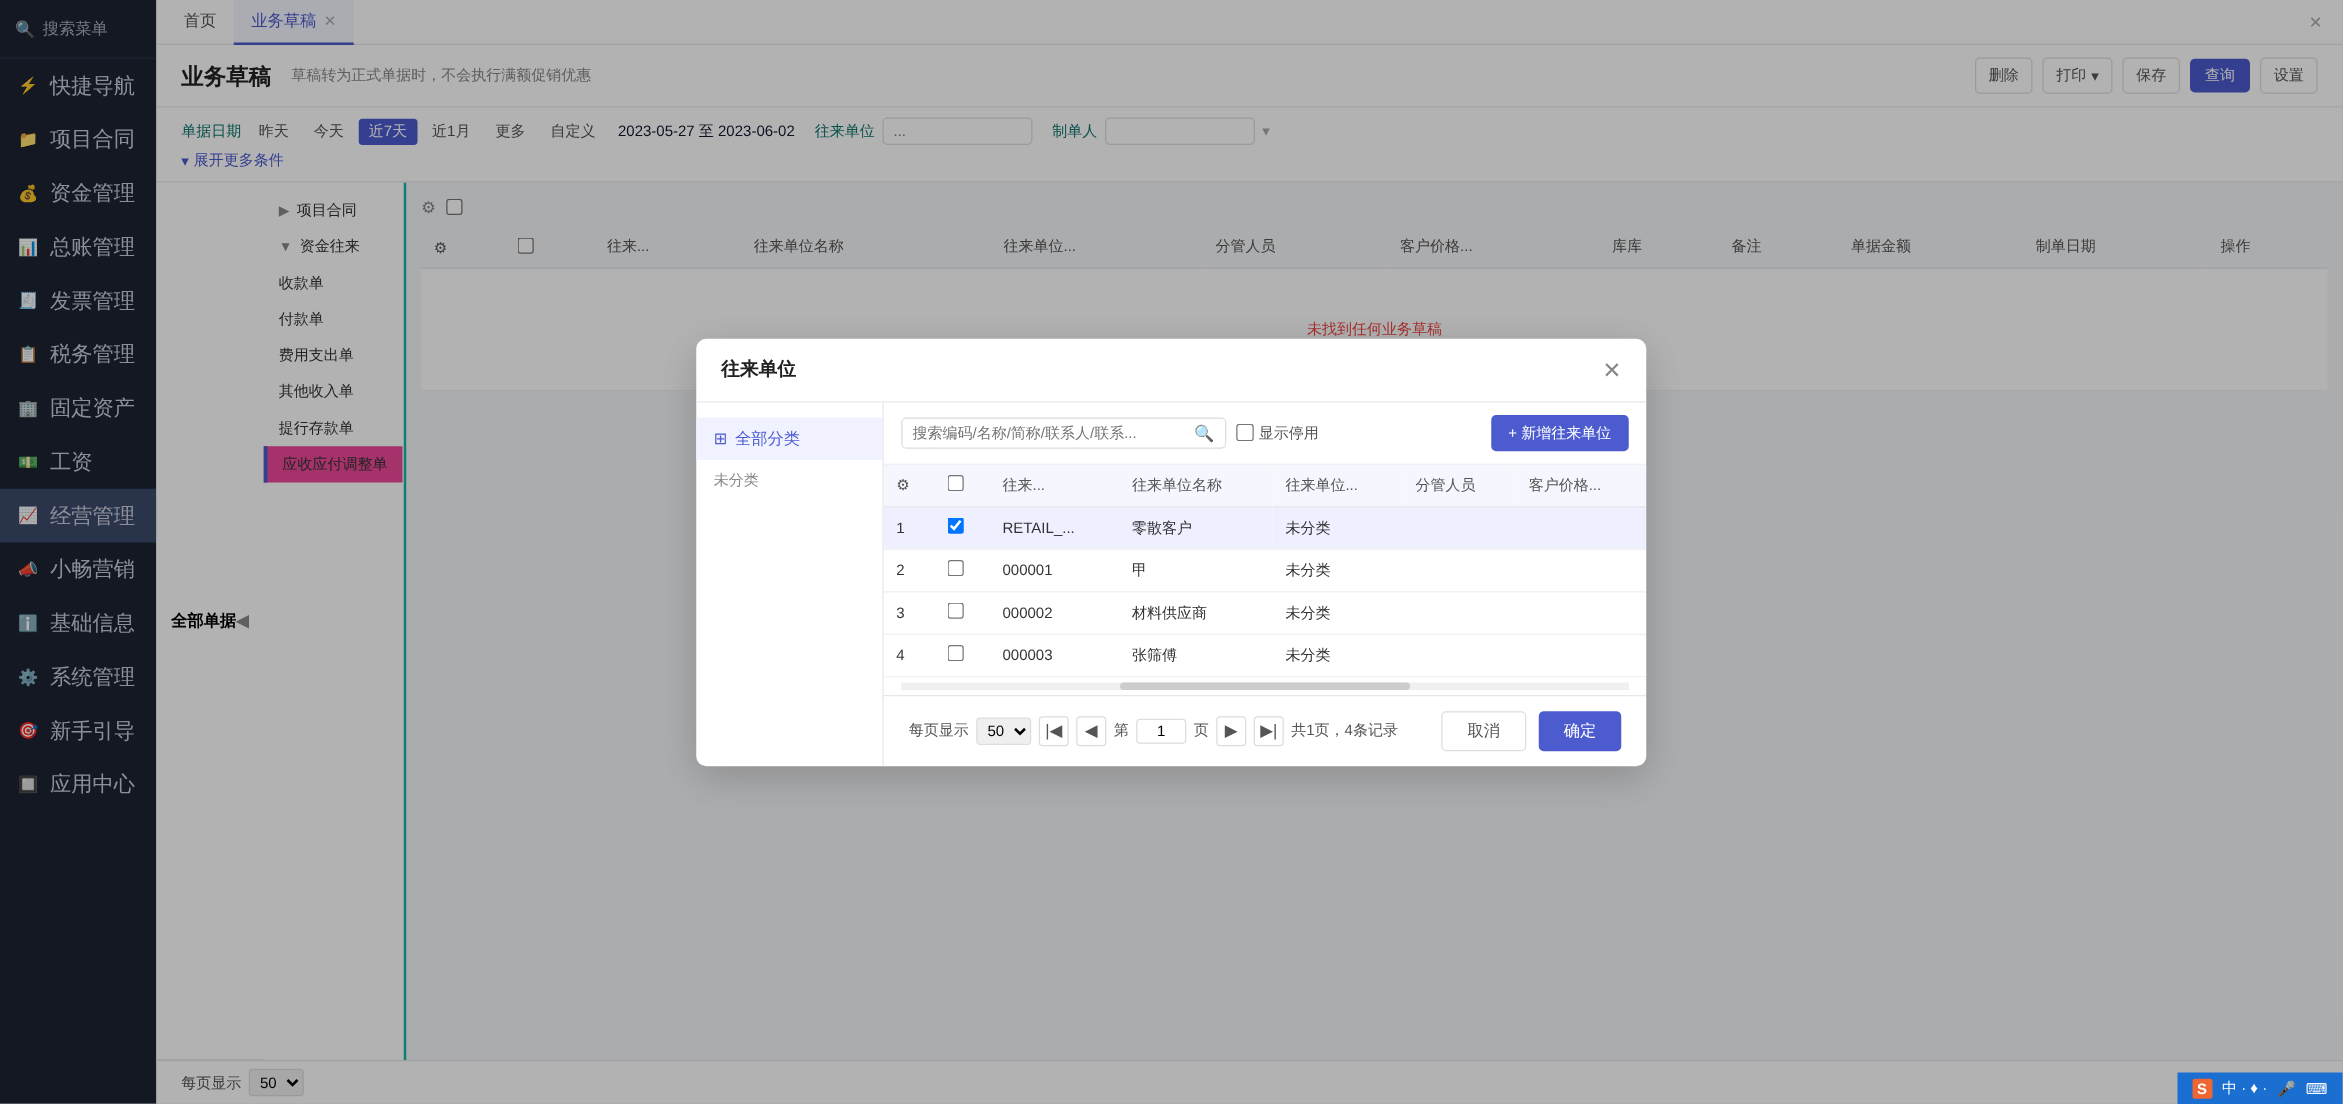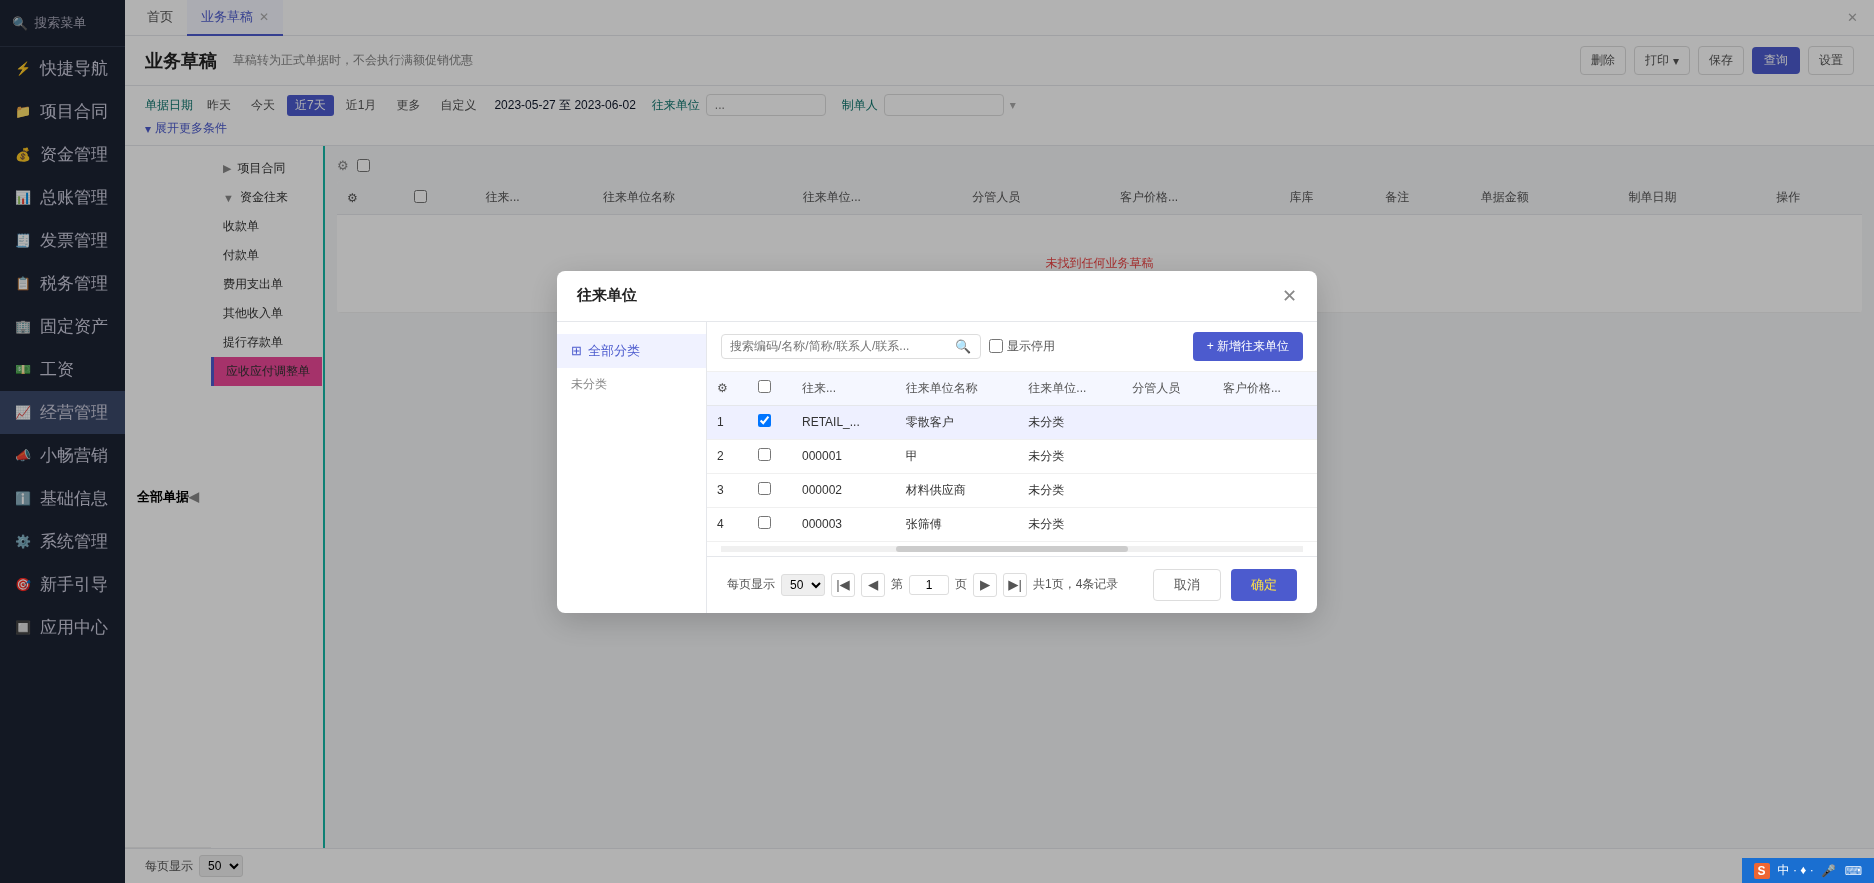--- a/index.html
+++ b/index.html
@@ -96,21 +96,21 @@
     .modal-table td { padding: 8px 10px; border-bottom: 1px solid #f0f0f0; color: #333; }
     .modal-table tr.selected td { background: #eef0ff; }
     .modal-footer { padding: 12px 20px; border-top: 1px solid #e5e7eb; display: flex; align-items: center; justify-content: space-between; }
     .pagination { display: flex; align-items: center; gap: 6px; font-size: 12px; color: #555; }
     .page-input { width: 40px; border: 1px solid #ddd; border-radius: 3px; padding: 2px 4px; text-align: center; font-size: 12px; }
     .page-btn { width: 24px; height: 24px; border: 1px solid #ddd; border-radius: 3px; background: #fff; cursor: pointer; display: flex; align-items: center; justify-content: center; color: #555; }
     .page-btn:disabled { color: #ccc; cursor: not-allowed; }
     .page-select { border: 1px solid #ddd; border-radius: 3px; padding: 2px 4px; font-size: 12px; }
     .modal-actions { display: flex; gap: 10px; }
     .btn-cancel { padding: 6px 20px; border: 1px solid #ddd; background: #fff; border-radius: 4px; cursor: pointer; font-size: 13px; color: #555; }
-    .btn-confirm { padding: 6px 20px; background: #4c5bce; color: #fde047; border: none; border-radius: 4px; cursor: pointer; font-size: 13px; }
+    .btn-confirm { padding: 6px 20px; background: #4c5bce; color: #ffffff; border: none; border-radius: 4px; cursor: pointer; font-size: 13px; }
     .scrollbar-track { height: 6px; background: #f0f0f0; position: relative; margin: 4px 14px; }
     .scrollbar-thumb { height: 6px; background: #ccc; border-radius: 3px; position: absolute; left: 30%; width: 40%; }
     .bottom-bar { background: #fff; border-top: 1px solid #e5e7eb; padding: 6px 20px; display: flex; align-items: center; font-size: 12px; color: #555; }
     .status-bar { position: fixed; bottom: 0; right: 0; background: #1a6fd1; color: #fff; padding: 4px 12px; font-size: 12px; display: flex; align-items: center; gap: 8px; z-index: 2000; }
   </style>
 </head>
 <body>
 
 <div class="app-container">
 

